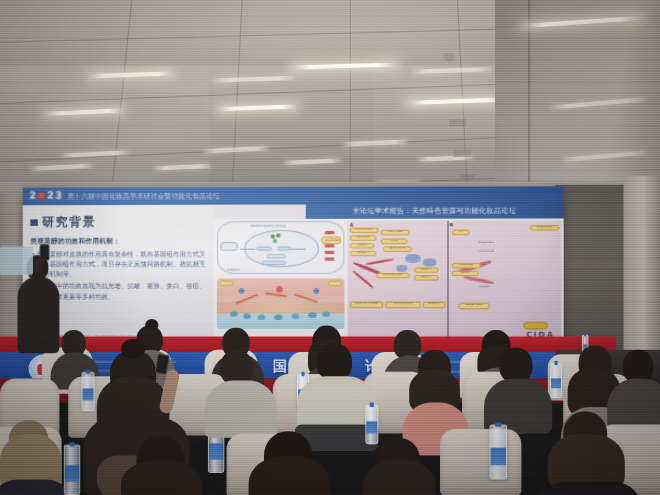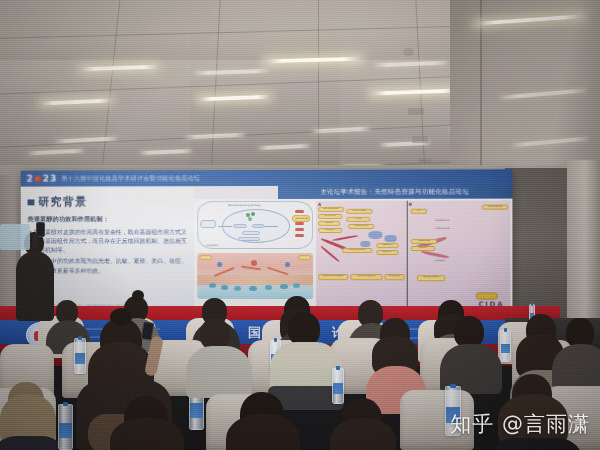--- a/index.html
+++ b/index.html
@@ -523,14 +523,13 @@
       <div class="bottle-lbl"></div>
     </div>
 
   <div style="position:absolute;left:148px;top:336px;width:12px;height:40px;background:#a98b74;border-radius:6px;transform:rotate(12deg);"></div>
   <div class="phone" style="left:142px;top:322px;width:11px;height:18px;transform:rotate(10deg);"></div>
 
   <div class="warmcast"></div>
   <div class="vignette"></div>
   <div class="grain"></div>
 
-  <div class="watermark">知乎 @言雨潇</div>
 </div>
 
 </body></html>

